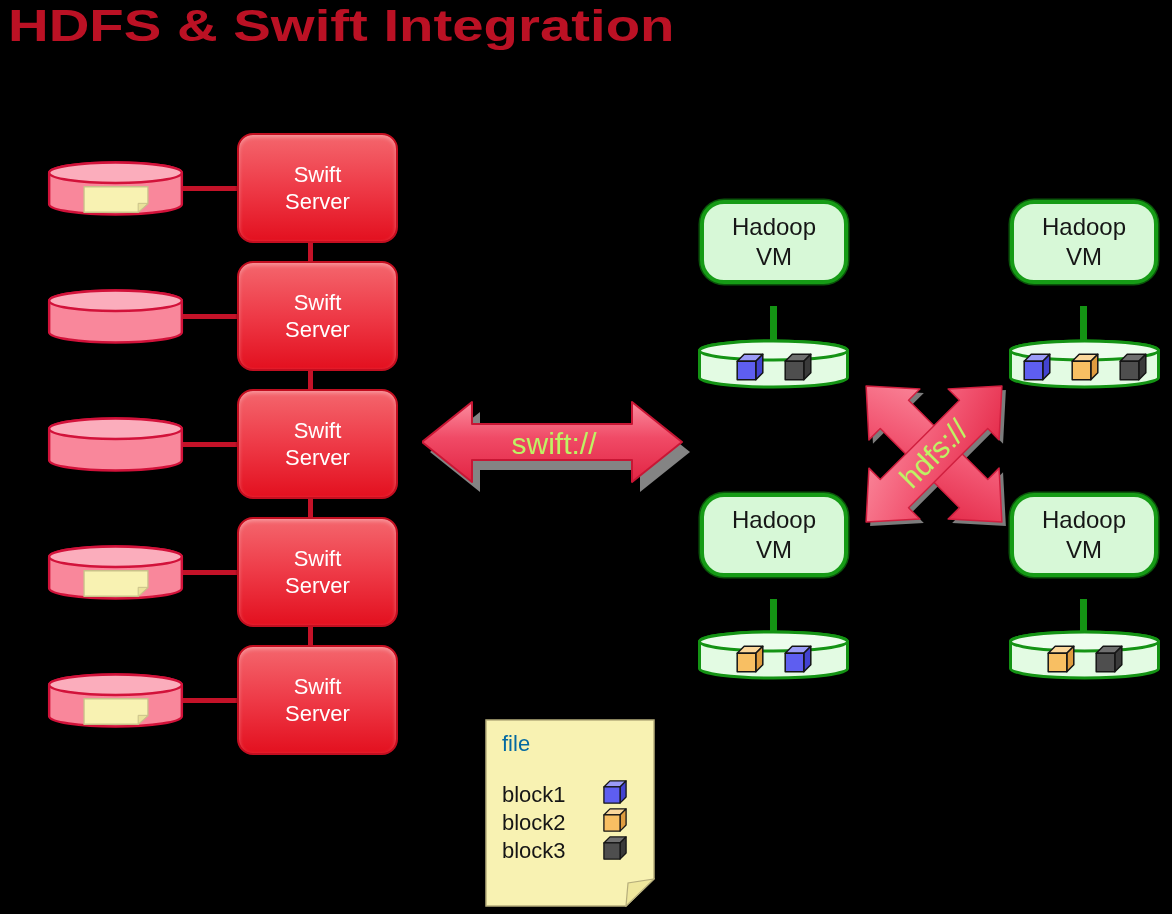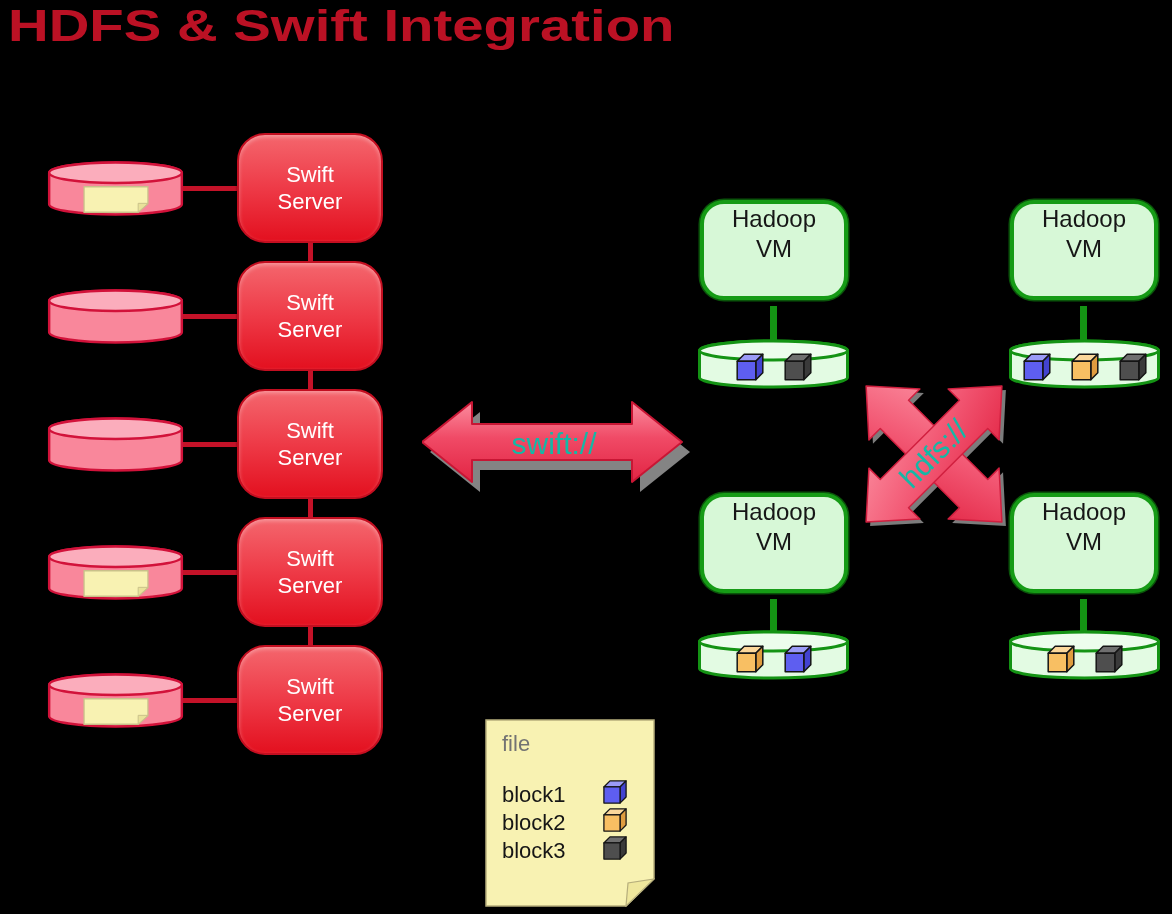--- a/index.html
+++ b/index.html
@@ -3,44 +3,44 @@
 <meta charset="utf-8">
 <style>
   html,body{margin:0;padding:0;background:#000;}
   #canvas{position:relative;width:1172px;height:914px;background:#000;overflow:hidden;
           font-family:Liberation Sans, sans-serif;}
   .abs{position:absolute;}
 
   .title{position:absolute;left:8px;top:-2px;font-size:44px;line-height:56px;font-weight:bold;
          color:#bb1124;white-space:nowrap;transform:scaleX(1.28);transform-origin:0 0;}
 
-  .swift-box{position:absolute;width:146px;height:110px;box-sizing:border-box;border-radius:28px;
+  .swift-box{position:absolute;width:161px;height:110px;box-sizing:border-box;border-radius:16px;
              border:2px solid #c30e20;
              background:linear-gradient(180deg,#f4666d 0%,#ee3a47 50%,#e3101f 100%);
              box-shadow:inset 0 2px 4px rgba(255,255,255,.35), 0 1px 2px rgba(0,0,0,.6);
              display:flex;align-items:center;justify-content:center;}
   .swift-box .lbl{width:92px;text-align:center;color:#fff;font-size:22px;line-height:27px;}
 
   .hline{position:absolute;height:5px;background:#c41228;}
   .vline-red{position:absolute;width:5px;background:#c41228;}
   .vline-green{position:absolute;width:7px;background:#149314;}
 
-  .vm-box{position:absolute;width:148px;height:100px;box-sizing:border-box;border-radius:24px;
+  .vm-box{position:absolute;width:148px;height:84px;box-sizing:border-box;border-radius:24px;
           border:4px solid #169b16;background:#d7f8d7;box-shadow:0 0 0 1.5px #0a540a;
-          display:flex;justify-content:center;}
+          display:flex;align-items:center;justify-content:center;}
   .vm-box .lbl{width:104px;text-align:center;color:#161616;font-size:24px;line-height:30px;}
 
   .cubes{position:absolute;display:flex;align-items:center;justify-content:center;gap:18px;}
 
   .arrow-label{position:absolute;display:flex;align-items:center;justify-content:center;
-               color:#14b8a6;font-size:30px;}
+               color:#bef264;font-size:30px;}
   .hdfs-label span{display:inline-block;transform:rotate(-45deg);}
 
   .legend-overlay{position:absolute;}
-  .legend-title{position:absolute;left:17px;top:12px;font-size:22px;color:#737373;}
+  .legend-title{position:absolute;left:17px;top:12px;font-size:22px;color:#0369a1;}
   .legend-rows{position:absolute;left:17px;top:62px;width:126px;display:flex;flex-direction:column;}
   .legend-row{height:28px;display:flex;align-items:center;justify-content:space-between;
               font-size:22px;color:#161616;gap:25px;}
 </style>
 </head>
 <body>
 
 <div id="canvas">
 
   <svg width="0" height="0" style="position:absolute" aria-hidden="true">

